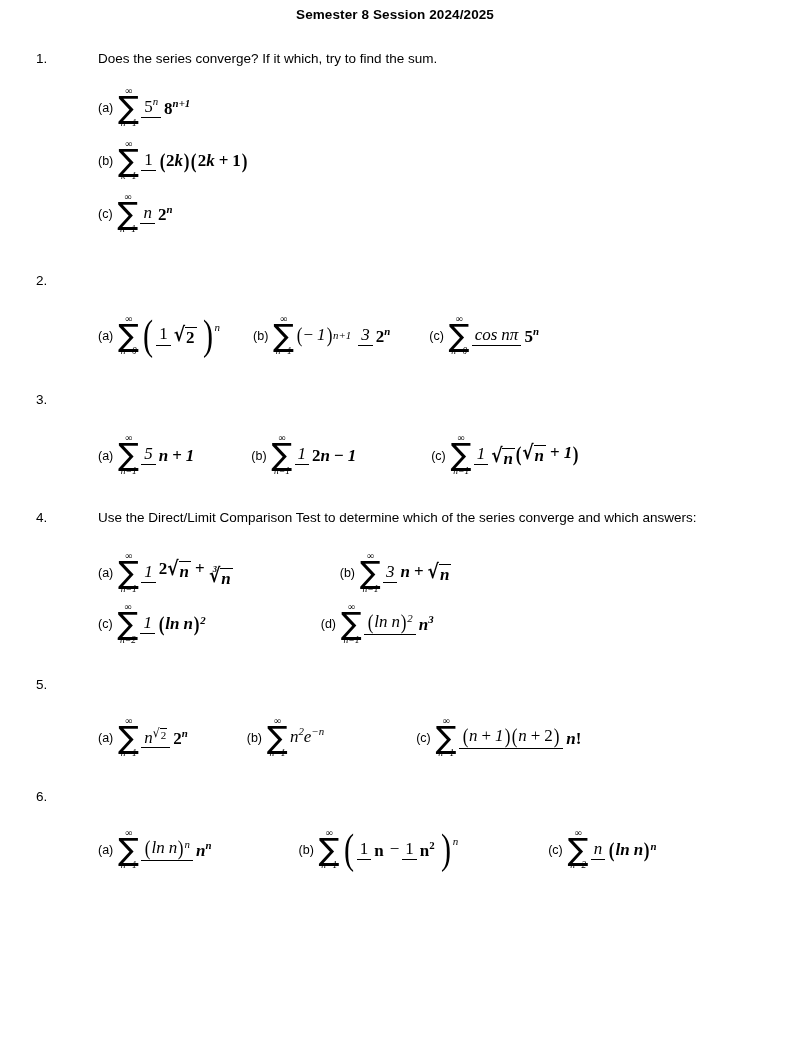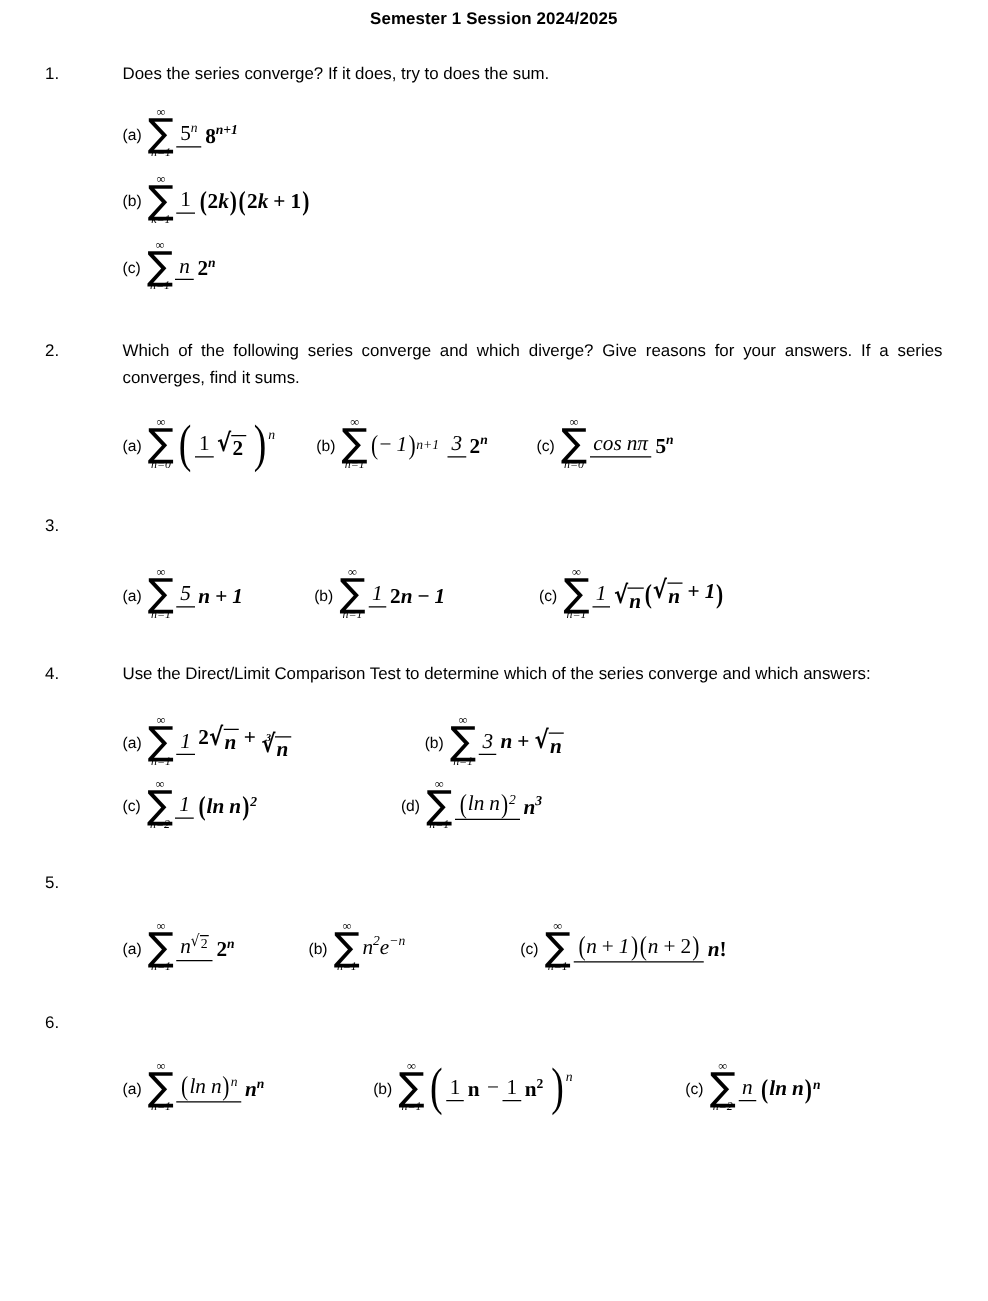--- a/index.html
+++ b/index.html
@@ -205,25 +205,25 @@
   }
   .up { font-style: normal; }
   .sp { display: inline-block; width: 4px; }
   .sp2 { display: inline-block; width: 7px; }
 </style>
 </head>
 <body>
 
 <div class="page">
 
-  <div class="doc-title">Semester 1 Session 2024/2025</div>
+  <div class="doc-title">Semester 8 Session 2024/2025</div>
 
   <div class="q-block" style="margin-top:27px;">
     <div class="q-num">1.</div>
-    <div class="q-text nojust">Does the series converge? If it does, try to does the sum.</div>
+    <div class="q-text nojust">Does the series converge? If it which, try to find the sum.</div>
   </div>
 
   <div class="math-row" style="margin-top:16px;">
     <div class="math-item">
       <span class="lbl">(a)</span>
       <span class="sum">
         <span class="lim top">∞</span>
         <span class="sig">∑</span>
         <span class="lim bot">n=1</span>
       </span>
@@ -269,21 +269,20 @@
       </span>
       <span class="frac">
         <span class="num-part">n</span>
         <span class="den-part"><span class="up">2</span><sup class="exp">n</sup></span>
       </span>
     </div>
   </div>
 
   <div class="q-block" style="margin-top:36px;">
     <div class="q-num">2.</div>
-    <div class="q-text">Which of the following series converge and which diverge? Give reasons for your answers. If a series converges, find it sums.</div>
   </div>
 
   <div class="math-row" style="margin-top:22px;">
 
     <div class="math-item">
       <span class="lbl">(a)</span>
       <span class="sum">
         <span class="lim top">∞</span>
         <span class="sig">∑</span>
         <span class="lim bot">n=0</span>

